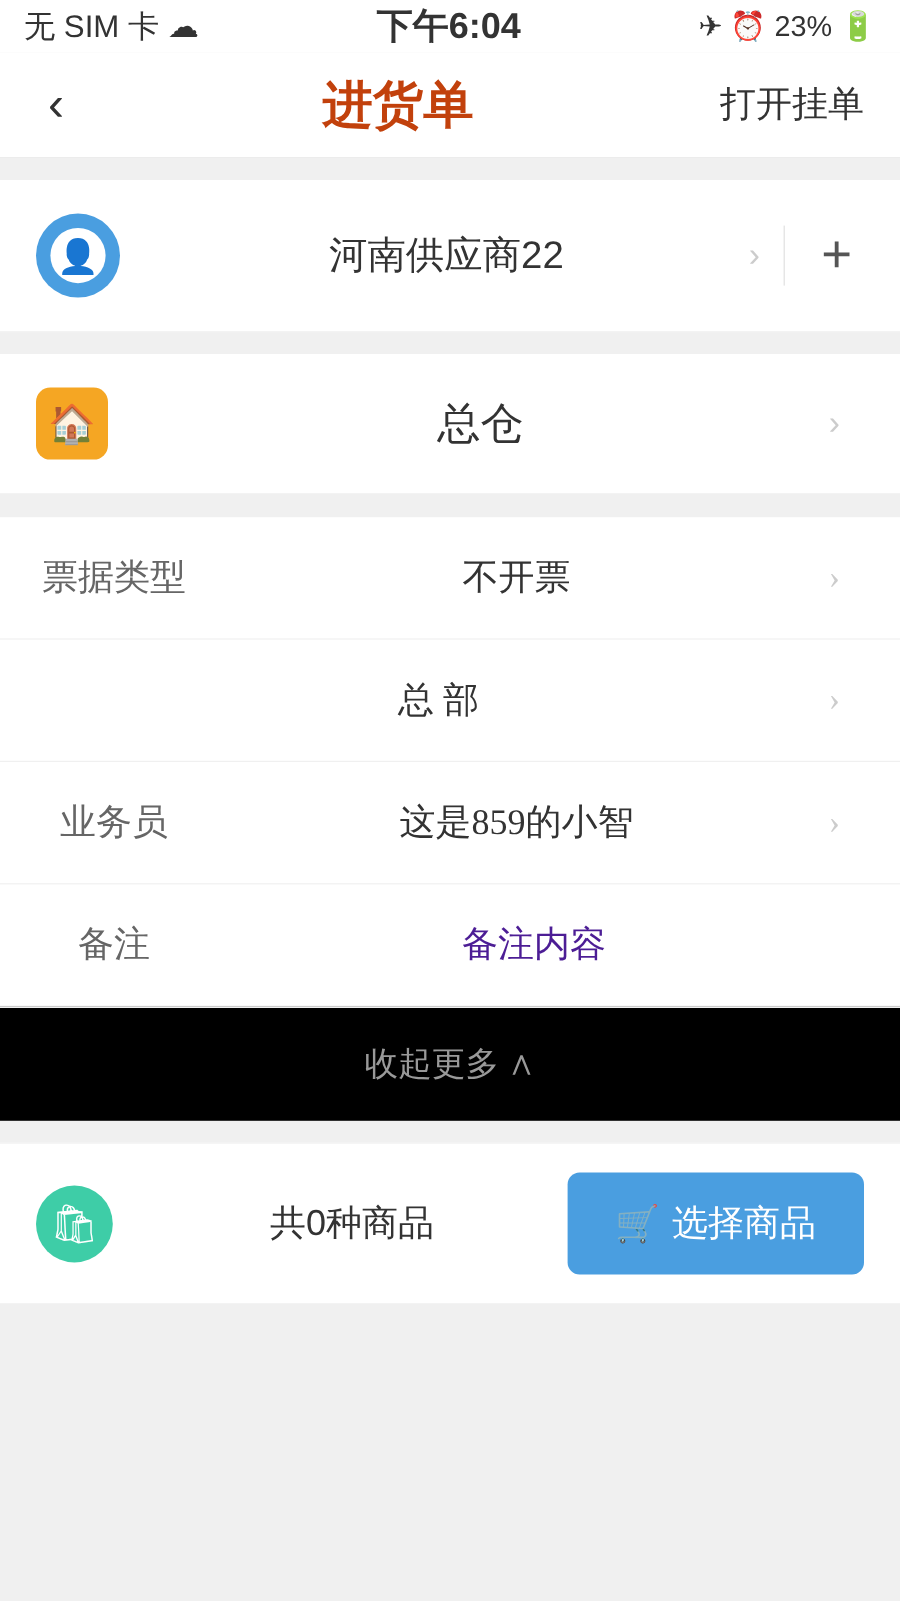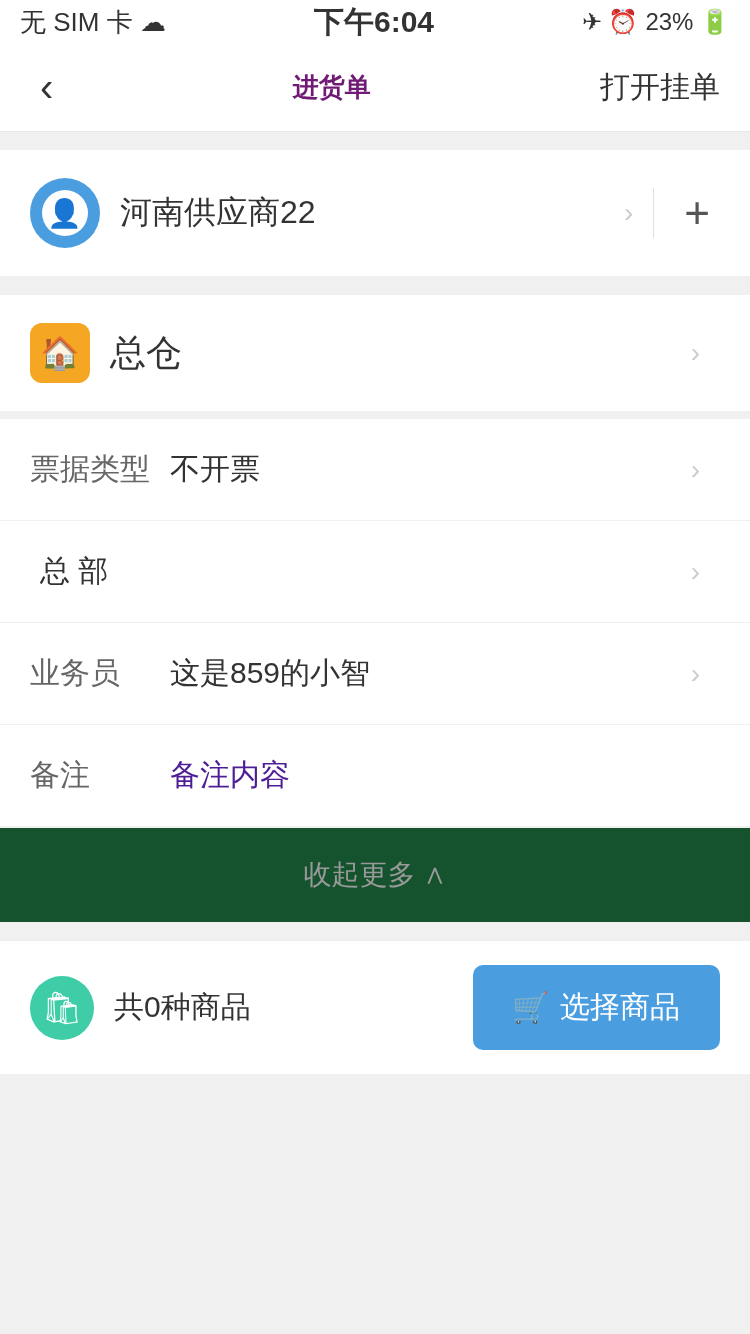--- a/index.html
+++ b/index.html
@@ -1,16 +1,16 @@
 <!DOCTYPE html>
 <html><head>
   <meta charset="utf-8">
   <meta name="viewport" content="width=750px">
   <style>
-    * { box-sizing: border-box; margin: 0; padding: 0; }
+    * { box-sizing: border-box; margin: 0; padding: 0; text-align: center; }
     body {
       width: 750px;
       min-height: 1334px;
       font-family: -apple-system, "PingFang SC", "Helvetica Neue", Arial, sans-serif;
       background: #f0f0f0;
       color: #333;
     }
 
     
     .status-bar {
@@ -37,23 +37,23 @@
       padding: 0 30px;
       border-bottom: 1px solid #e8e8e8;
     }
     .nav-back {
       font-size: 40px;
       color: #333;
       cursor: pointer;
       padding: 10px;
     }
     .nav-title {
-      font-size: 26px;
+      font-size: 42px;
       font-weight: 600;
-      color: #701a75;
+      color: #c2410c;
     }
     .nav-action {
       font-size: 30px;
       color: #333;
       cursor: pointer;
     }
 
     
     .section-gap {
       height: 18px;
@@ -156,21 +156,22 @@
     }
     .warehouse-name {
       flex: 1;
       font-size: 36px;
       color: #333;
     }
 
     
     .form-section {
       background: #fff;
-      margin-top: 8px;
+      margin-top: 20px;
+      font-family: Liberation Serif, serif;
     }
     .form-row {
       display: flex;
       align-items: center;
       padding: 30px 30px;
       border-bottom: 1px solid #f0f0f0;
       cursor: pointer;
     }
     .form-row:last-child { border-bottom: none; }
     .form-label {
@@ -184,21 +185,21 @@
       font-size: 30px;
       color: #333;
       padding-left: 10px;
     }
     .form-value.placeholder {
       color: #4c1d95;
     }
 
     
     .collapse-row {
-      background: #14532d;
+      background: #000000;
       text-align: center;
       padding: 28px 0;
       border-top: 1px solid #f0f0f0;
     }
     .collapse-btn {
       font-size: 28px;
       color: #999;
       cursor: pointer;
     }
 

